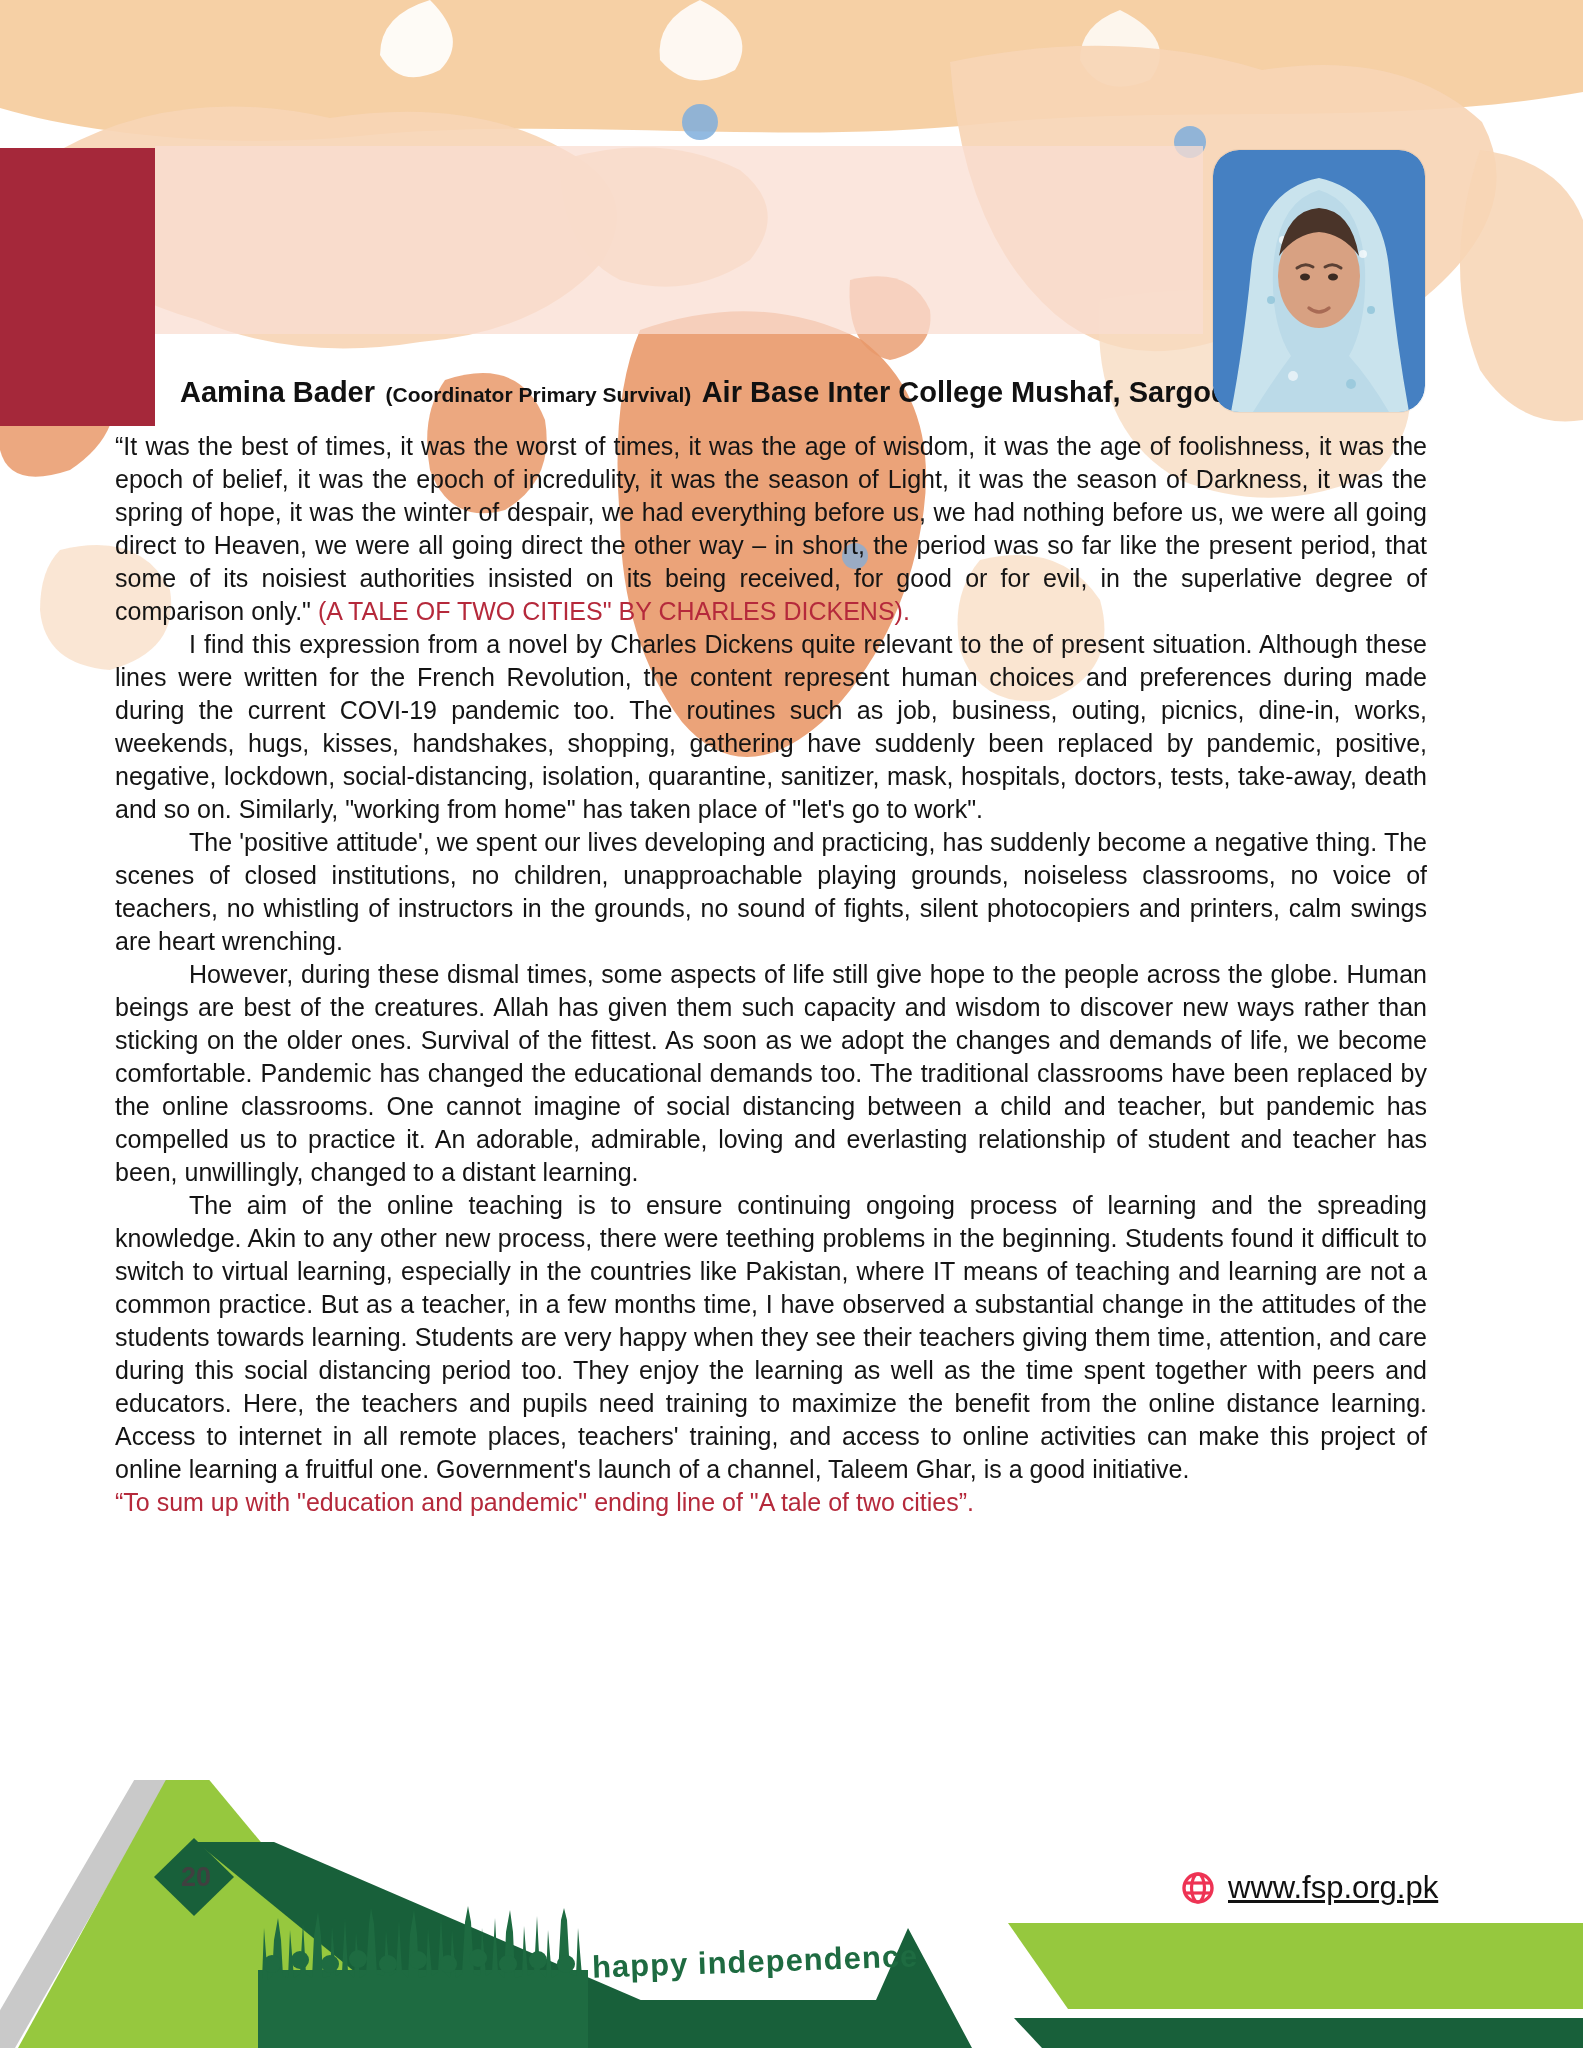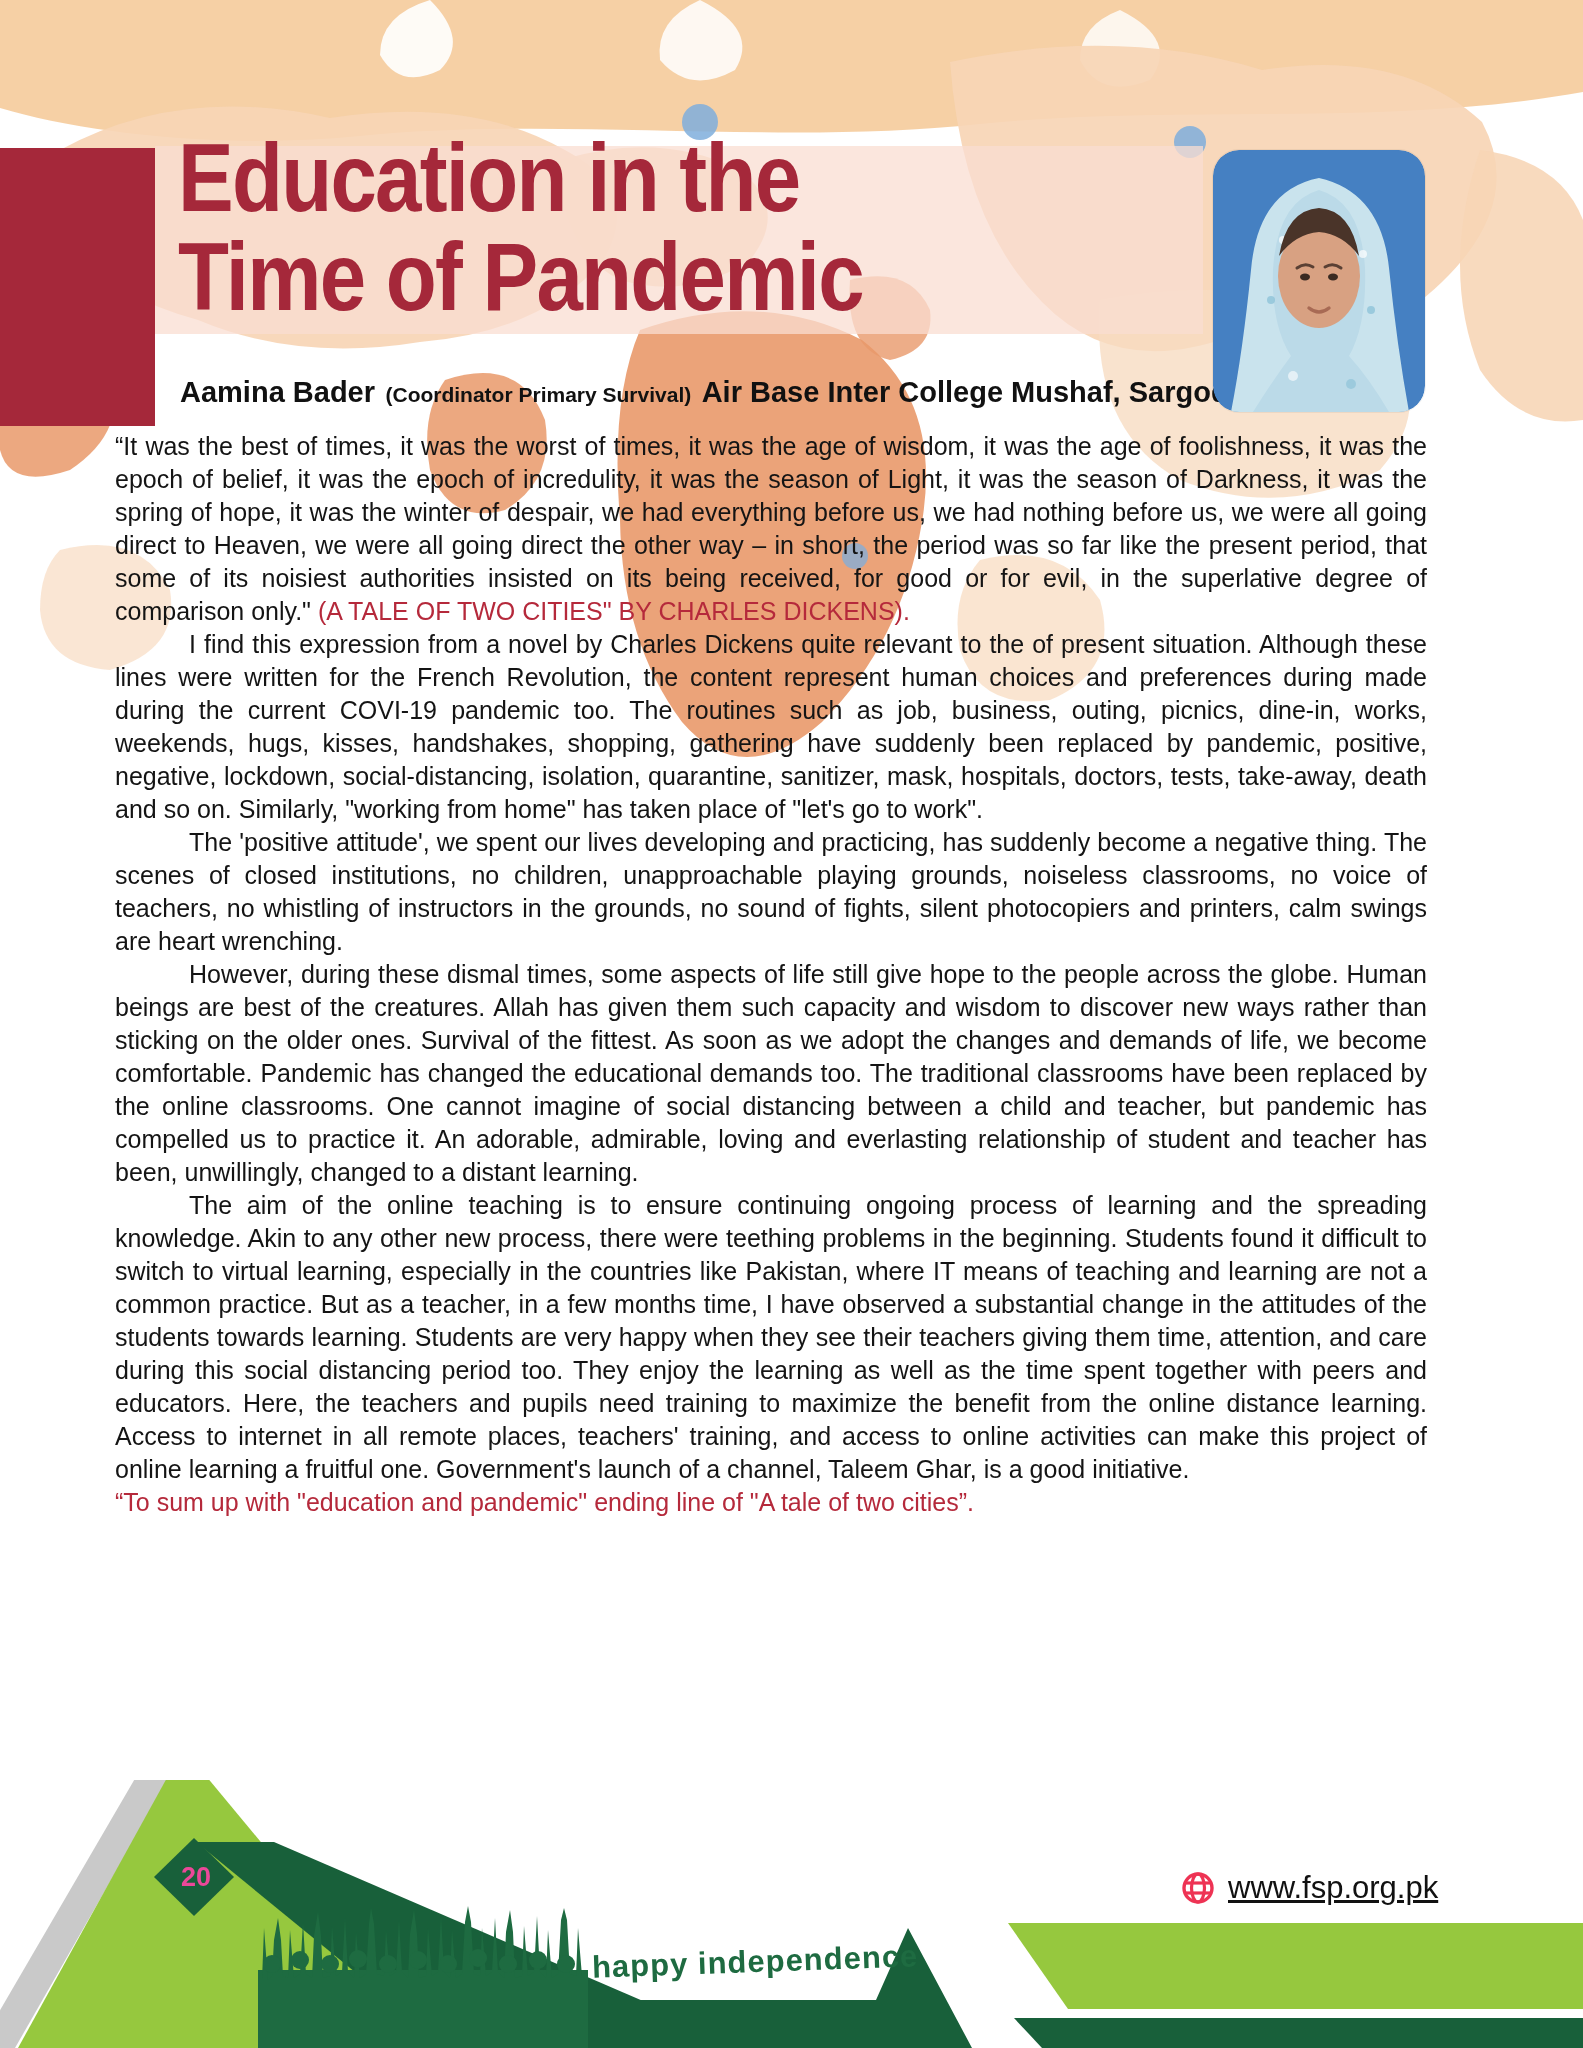--- a/index.html
+++ b/index.html
@@ -37,21 +37,21 @@
     position:absolute;left:115px;top:430px;width:1312px;
     font-size:25px;line-height:33px;color:#141414;text-align:justify;
   }
   .article p{margin:0;}
   .article p.indent{text-indent:74px;}
   .red-text{color:#B5293B;}
   
   .footer-svg{position:absolute;left:0;top:1780px;width:1583px;height:268px;}
   .page-num{
     position:absolute;left:168px;top:1860px;width:56px;height:34px;
-    color:#ec4899;font-weight:bold;font-size:27px;line-height:34px;text-align:center;
+    color:#404040;font-weight:bold;font-size:27px;line-height:34px;text-align:center;
   }
   .slogan{
     position:absolute;left:592px;top:1944px;
     color:#1E6B41;font-weight:bold;font-size:31px;letter-spacing:1px;
     transform:rotate(-2deg);white-space:nowrap;
   }
   .website{
     position:absolute;left:1180px;top:1870px;display:flex;align-items:center;gap:12px;
     font-size:31px;color:#111;text-decoration:underline;
   }
@@ -79,24 +79,20 @@
     <path d="M980,560 Q1060,540 1100,600 Q1120,670 1050,700 Q980,710 960,650 Q950,595 980,560 Z" fill="#F8DCC2" opacity="0.75"></path>
     <path d="M60,550 Q140,530 170,590 Q180,650 110,670 Q45,665 40,610 Q40,570 60,550 Z" fill="#F8DCC2" opacity="0.7"></path>
     <circle cx="700" cy="122" r="18" fill="#7FAEDC" opacity="0.85"></circle>
     <circle cx="1190" cy="142" r="16" fill="#7FAEDC" opacity="0.85"></circle>
     <circle cx="855" cy="556" r="13" fill="#7FAEDC" opacity="0.75"></circle>
   </svg>
 
   <div class="title-band"></div>
   <div class="red-block"></div>
 
-  <h1 class="title">
-    <span class="tl">Education in the</span>
-    <span class="tl">Time of Pandemic</span>
-  </h1>
 
   <div class="byline">
     <span class="author">Aamina Bader</span>
     <span class="role">(Coordinator Primary Survival)</span>
     <span class="inst">Air Base Inter College Mushaf, Sargodha</span>
   </div>
 
   <div class="photo">
     <svg viewBox="0 0 212 262" width="212" height="262" aria-hidden="true">
       <rect x="0" y="0" width="212" height="262" rx="26" fill="#4580C2"></rect>

